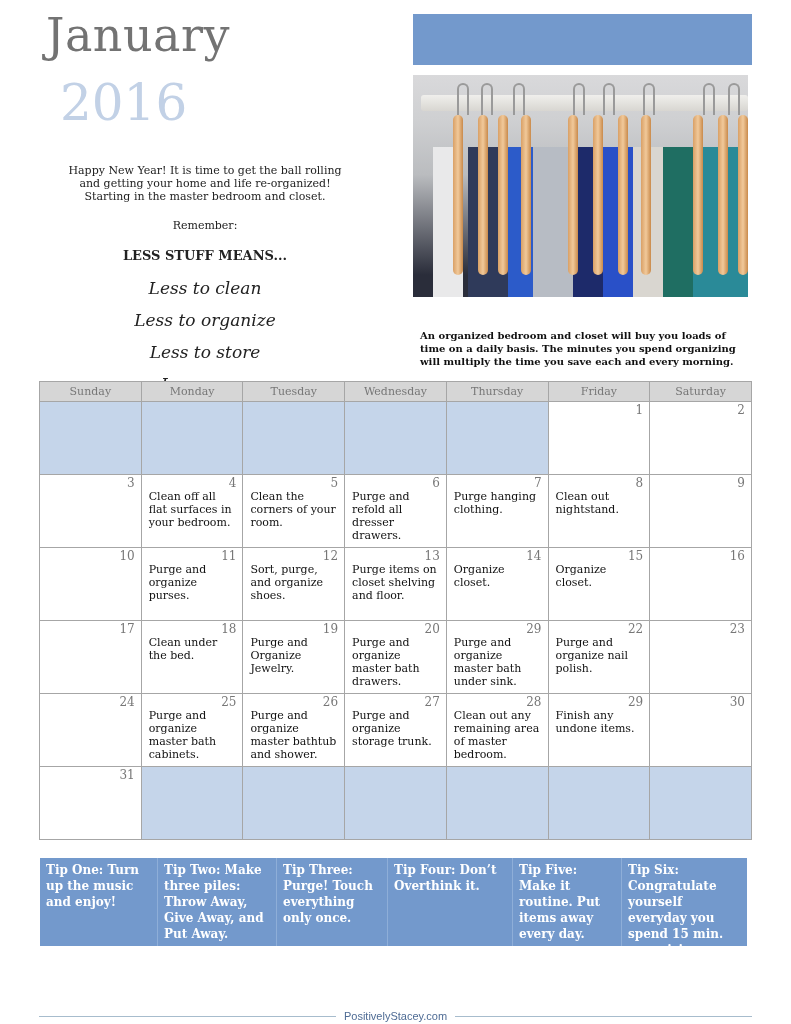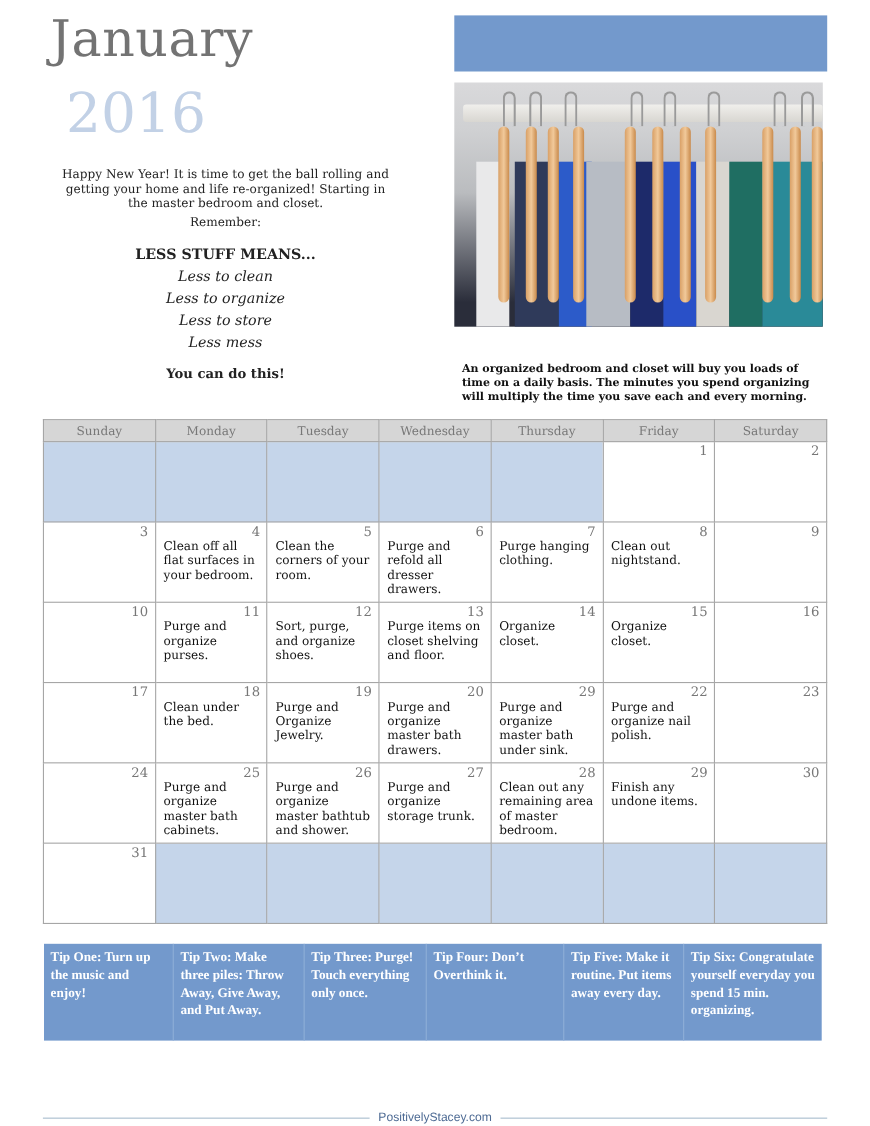--- a/index.html
+++ b/index.html
@@ -6,23 +6,23 @@
     body { width: 791px; height: 1024px; position: relative; overflow: hidden;
            font-family: "DejaVu Serif", "Liberation Serif", serif; color: #1a1a1a; }
 
     .month-title { position: absolute; left: 46px; top: 12px; font-size: 46px; color: #737373;
                    font-family: "DejaVu Serif", serif; letter-spacing: 0.5px; line-height: 1; }
     .year-title { position: absolute; left: 60px; top: 78px; font-size: 50px; color: #c2d1e6;
                   font-family: "DejaVu Serif", serif; line-height: 1; }
 
     .intro { position: absolute; left: 50px; top: 148px; width: 310px; text-align: center;
              font-size: 11px; line-height: 13px; color: #222; }
-    .intro p { margin: 4px; }
+    .intro p { margin: 16px; }
     .less-heading { margin-top: 16px !important; font-weight: bold; font-size: 13px; line-height: 16px; }
-    .less-item { font-style: italic; font-size: 13px; line-height: 16px; }
+    .less-item { font-style: italic; font-size: 17px; line-height: 16px; }
     .cheer { margin-top: 14px !important; font-weight: bold; font-size: 12px; }
 
     .top-bar { position: absolute; left: 413px; top: 14px; width: 339px; height: 51px; background: #7399cc; }
     .photo { position: absolute; left: 413px; top: 75px; width: 335px; height: 222px; overflow: hidden;
              background: linear-gradient(180deg, #d9d9db 0%, #cfd0d2 20%, #babcbf 45%, #2a2d3a 90%); }
     .rod { position: absolute; left: 8px; right: 0; top: 20px; height: 16px; background: linear-gradient(180deg,#f0efec,#d8d6d1); border-radius: 3px; }
     .hanger { position: absolute; top: 40px; width: 10px; height: 160px; border-radius: 5px;
               background: linear-gradient(90deg, #d9a066, #f1c99a, #c98a4b); }
     .cloth { position: absolute; bottom: 0; height: 150px; }
     .hook { position: absolute; top: 8px; width: 8px; height: 30px; border: 2px solid #9a9a9a; border-bottom: none; border-radius: 6px 6px 0 0; }
@@ -34,21 +34,21 @@
     .calendar th { background: #d6d6d6; color: #777; font-weight: normal; font-size: 11px; height: 19px;
                    border: 1px solid #a6a6a6; padding: 0; }
     .calendar td { border: 1px solid #a6a6a6; height: 70px; vertical-align: top; padding: 2px 6px 0 7px;
                    font-size: 11px; line-height: 13px; background: #fff; }
     .calendar td.blank { background: #c5d5ea; }
     .day-num { display: block; text-align: right; color: #777; font-size: 12px; line-height: 13px; }
     .task { display: block; color: #111; }
 
     .tips { position: absolute; left: 40px; top: 858px; width: 707px; height: 88px; background: #7399cc; display: flex; }
     .tip { color: #ffffff; font-weight: bold; font-size: 12px; line-height: 16px; padding: 4px 6px; box-sizing: border-box;
-           border-right: 1px solid #8eaed8; font-family: Liberation Serif, serif; }
+           border-right: 1px solid #8eaed8; }
     .tip:last-child { border-right: none; }
 
     .footer { position: absolute; left: 39px; top: 1008px; width: 713px; height: 16px; display: flex; align-items: center; }
     .footer-line { flex: 1; height: 1px; background: #a7bccd; }
     .footer-text { padding: 0 8px; color: #4e6b94; font-size: 11px; font-family: "Liberation Sans", sans-serif; }
   </style>
 </head>
 <body>
 
 <div class="month-title">January</div>

